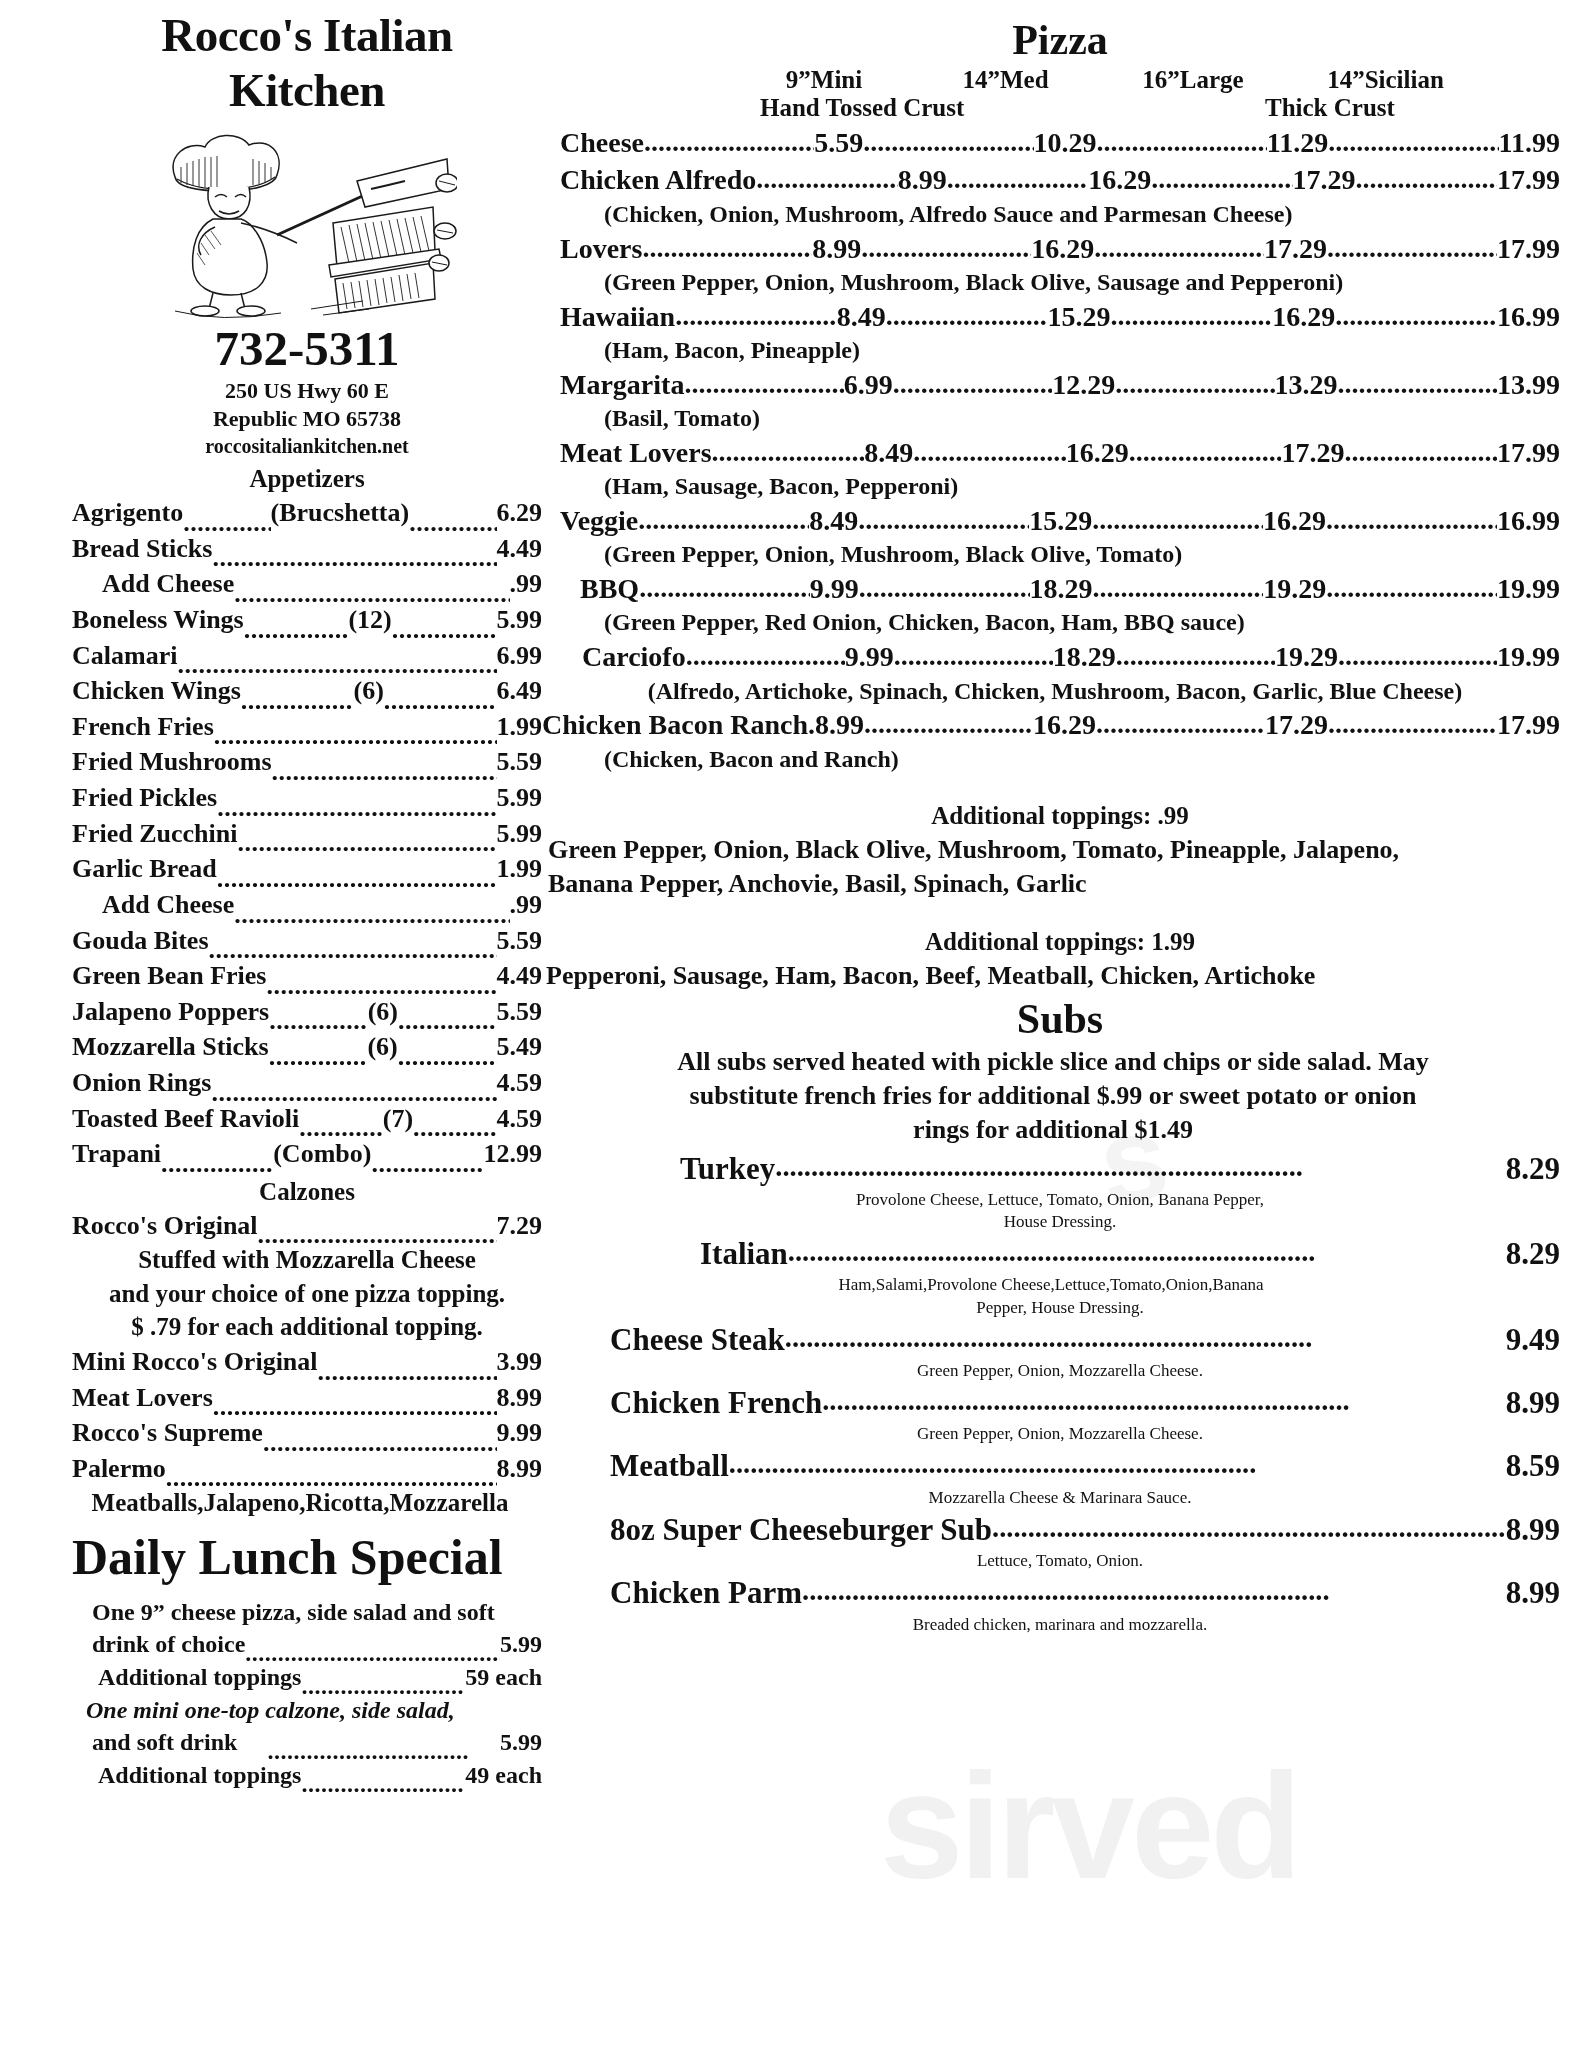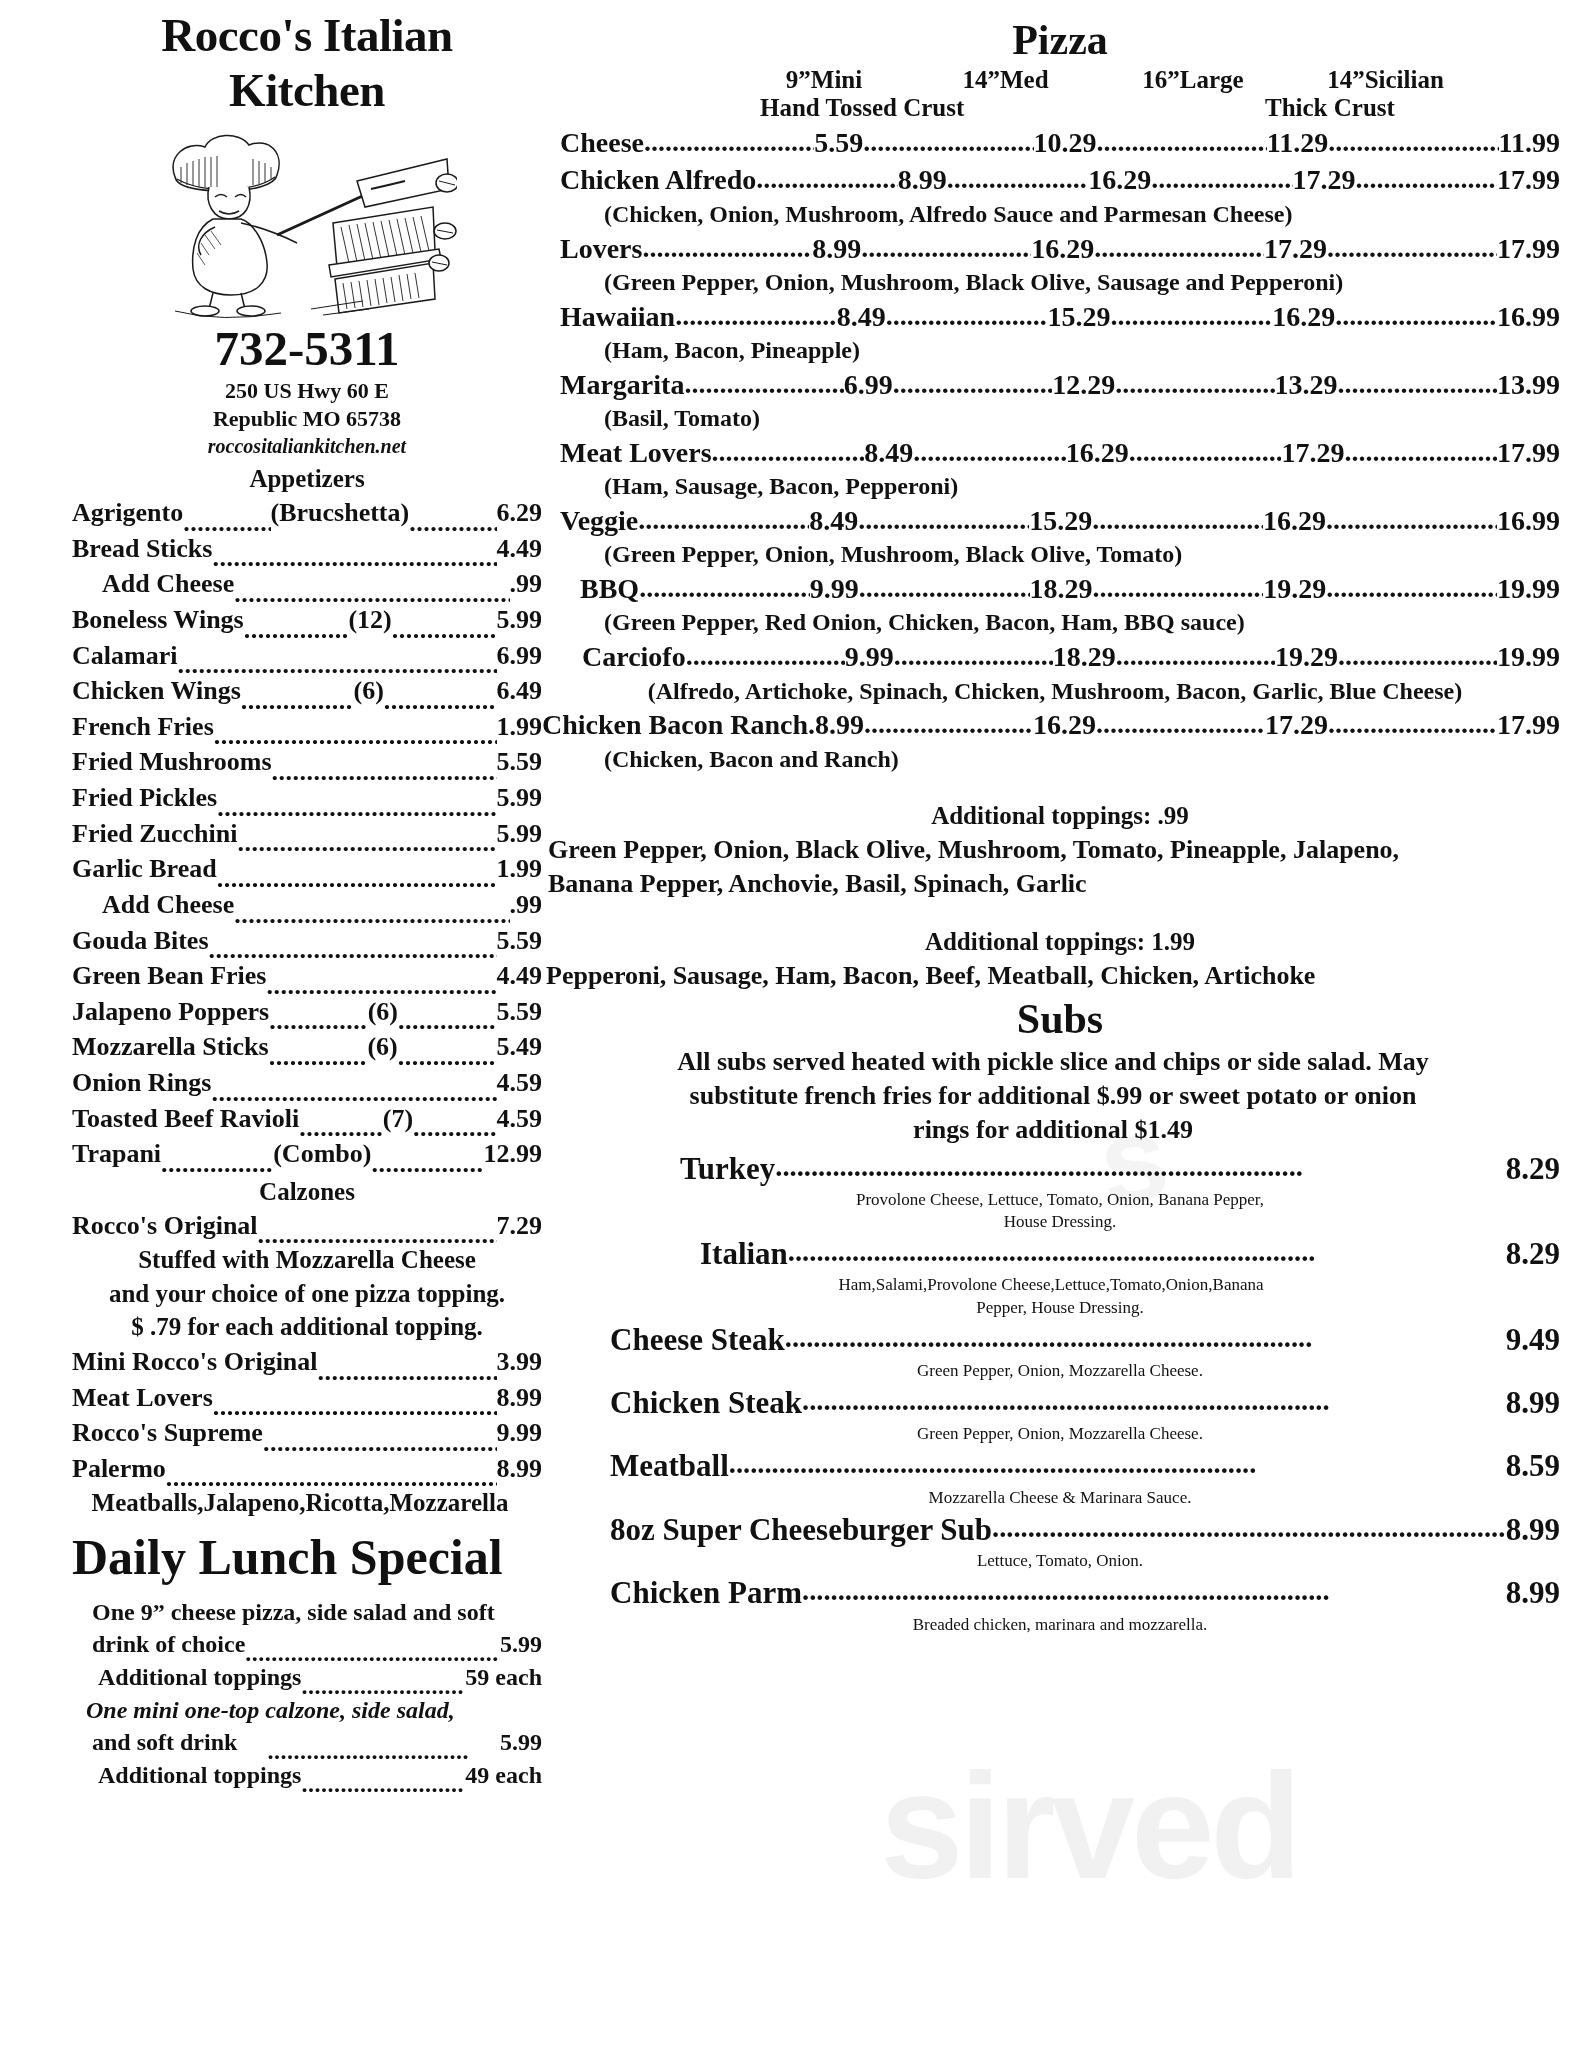--- a/index.html
+++ b/index.html
@@ -50,21 +50,20 @@
     text-align:center;
     font-weight:700;
     font-size:22px;
     line-height:1.28;
   }
   .site{
     text-align:center;
     font-weight:700;
     font-size:20px;
     line-height:1.3;
-    font-style:italic;
   }
   .sect{
     text-align:center;
     font-weight:700;
     font-size:25px;
     margin:6px 0 2px 0;
   }
   .sect-lg{
     text-align:left;
     font-weight:700;
@@ -646,21 +645,21 @@
       <div class="subdesc">Pepper, House Dressing.</div>
 
       <div class="subrow" style="padding-left:50px;">
           <span class="nm">Cheese Steak</span>
           <span class="dots"></span>
           <span class="pr">9.49</span>
         </div>
       <div class="subdesc">Green Pepper, Onion, Mozzarella Cheese.</div>
 
       <div class="subrow" style="padding-left:50px;">
-          <span class="nm">Chicken Steak</span>
+          <span class="nm">Chicken French</span>
           <span class="dots"></span>
           <span class="pr">8.99</span>
         </div>
       <div class="subdesc">Green Pepper, Onion, Mozzarella Cheese.</div>
 
       <div class="subrow" style="padding-left:50px;">
           <span class="nm">Meatball</span>
           <span class="dots"></span>
           <span class="pr">8.59</span>
         </div>

